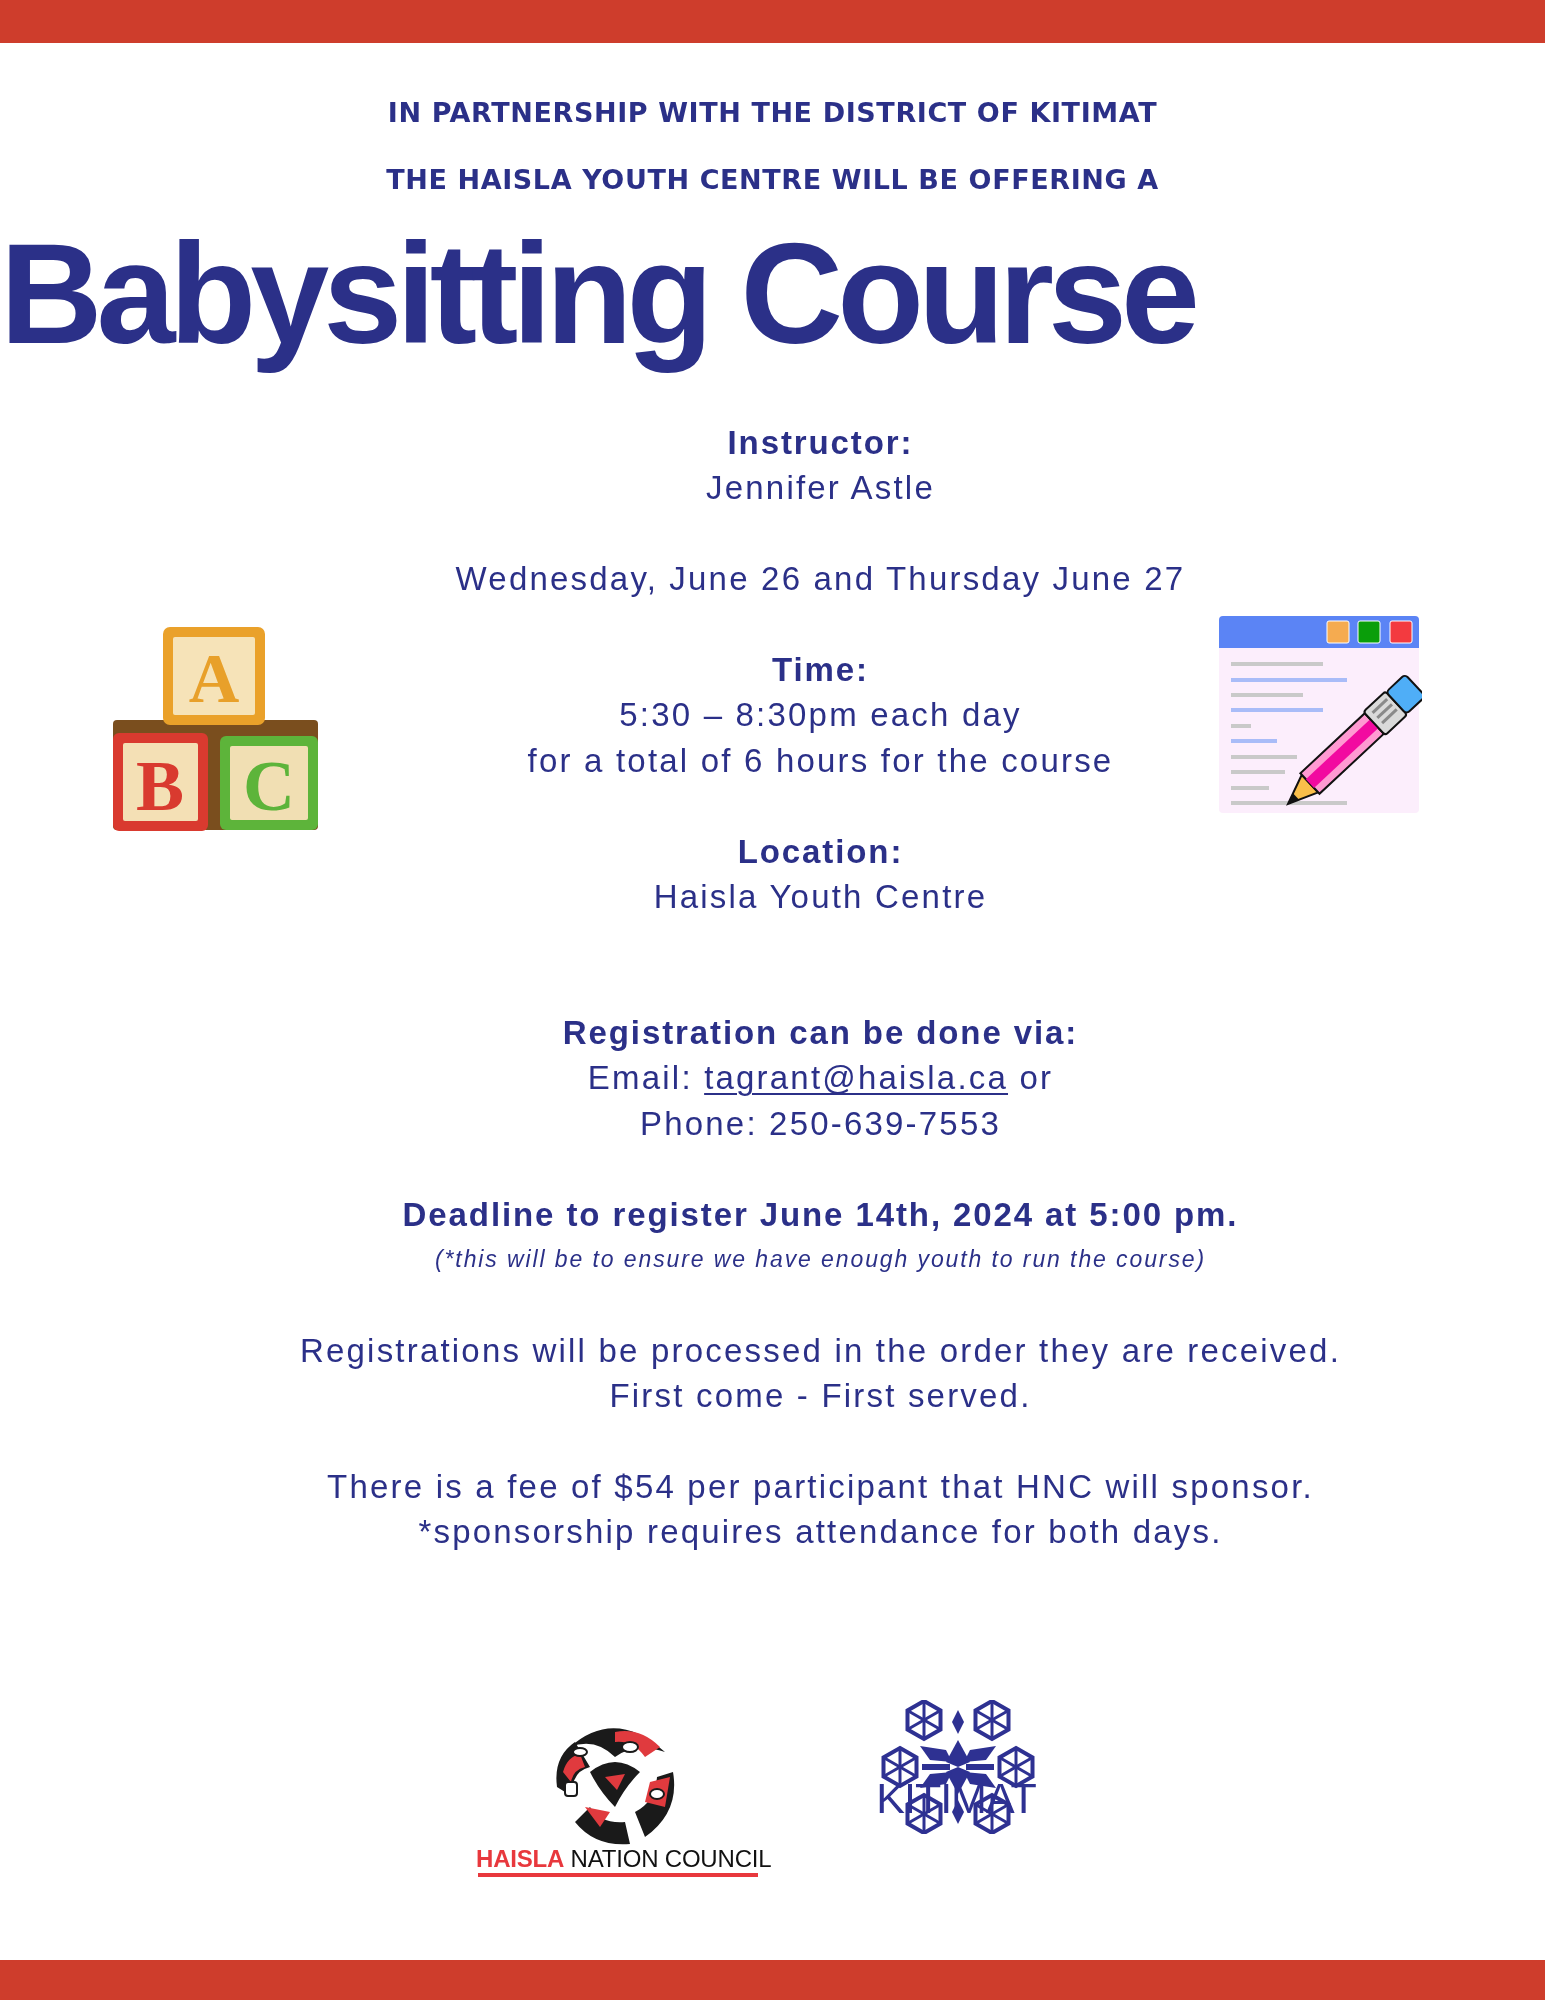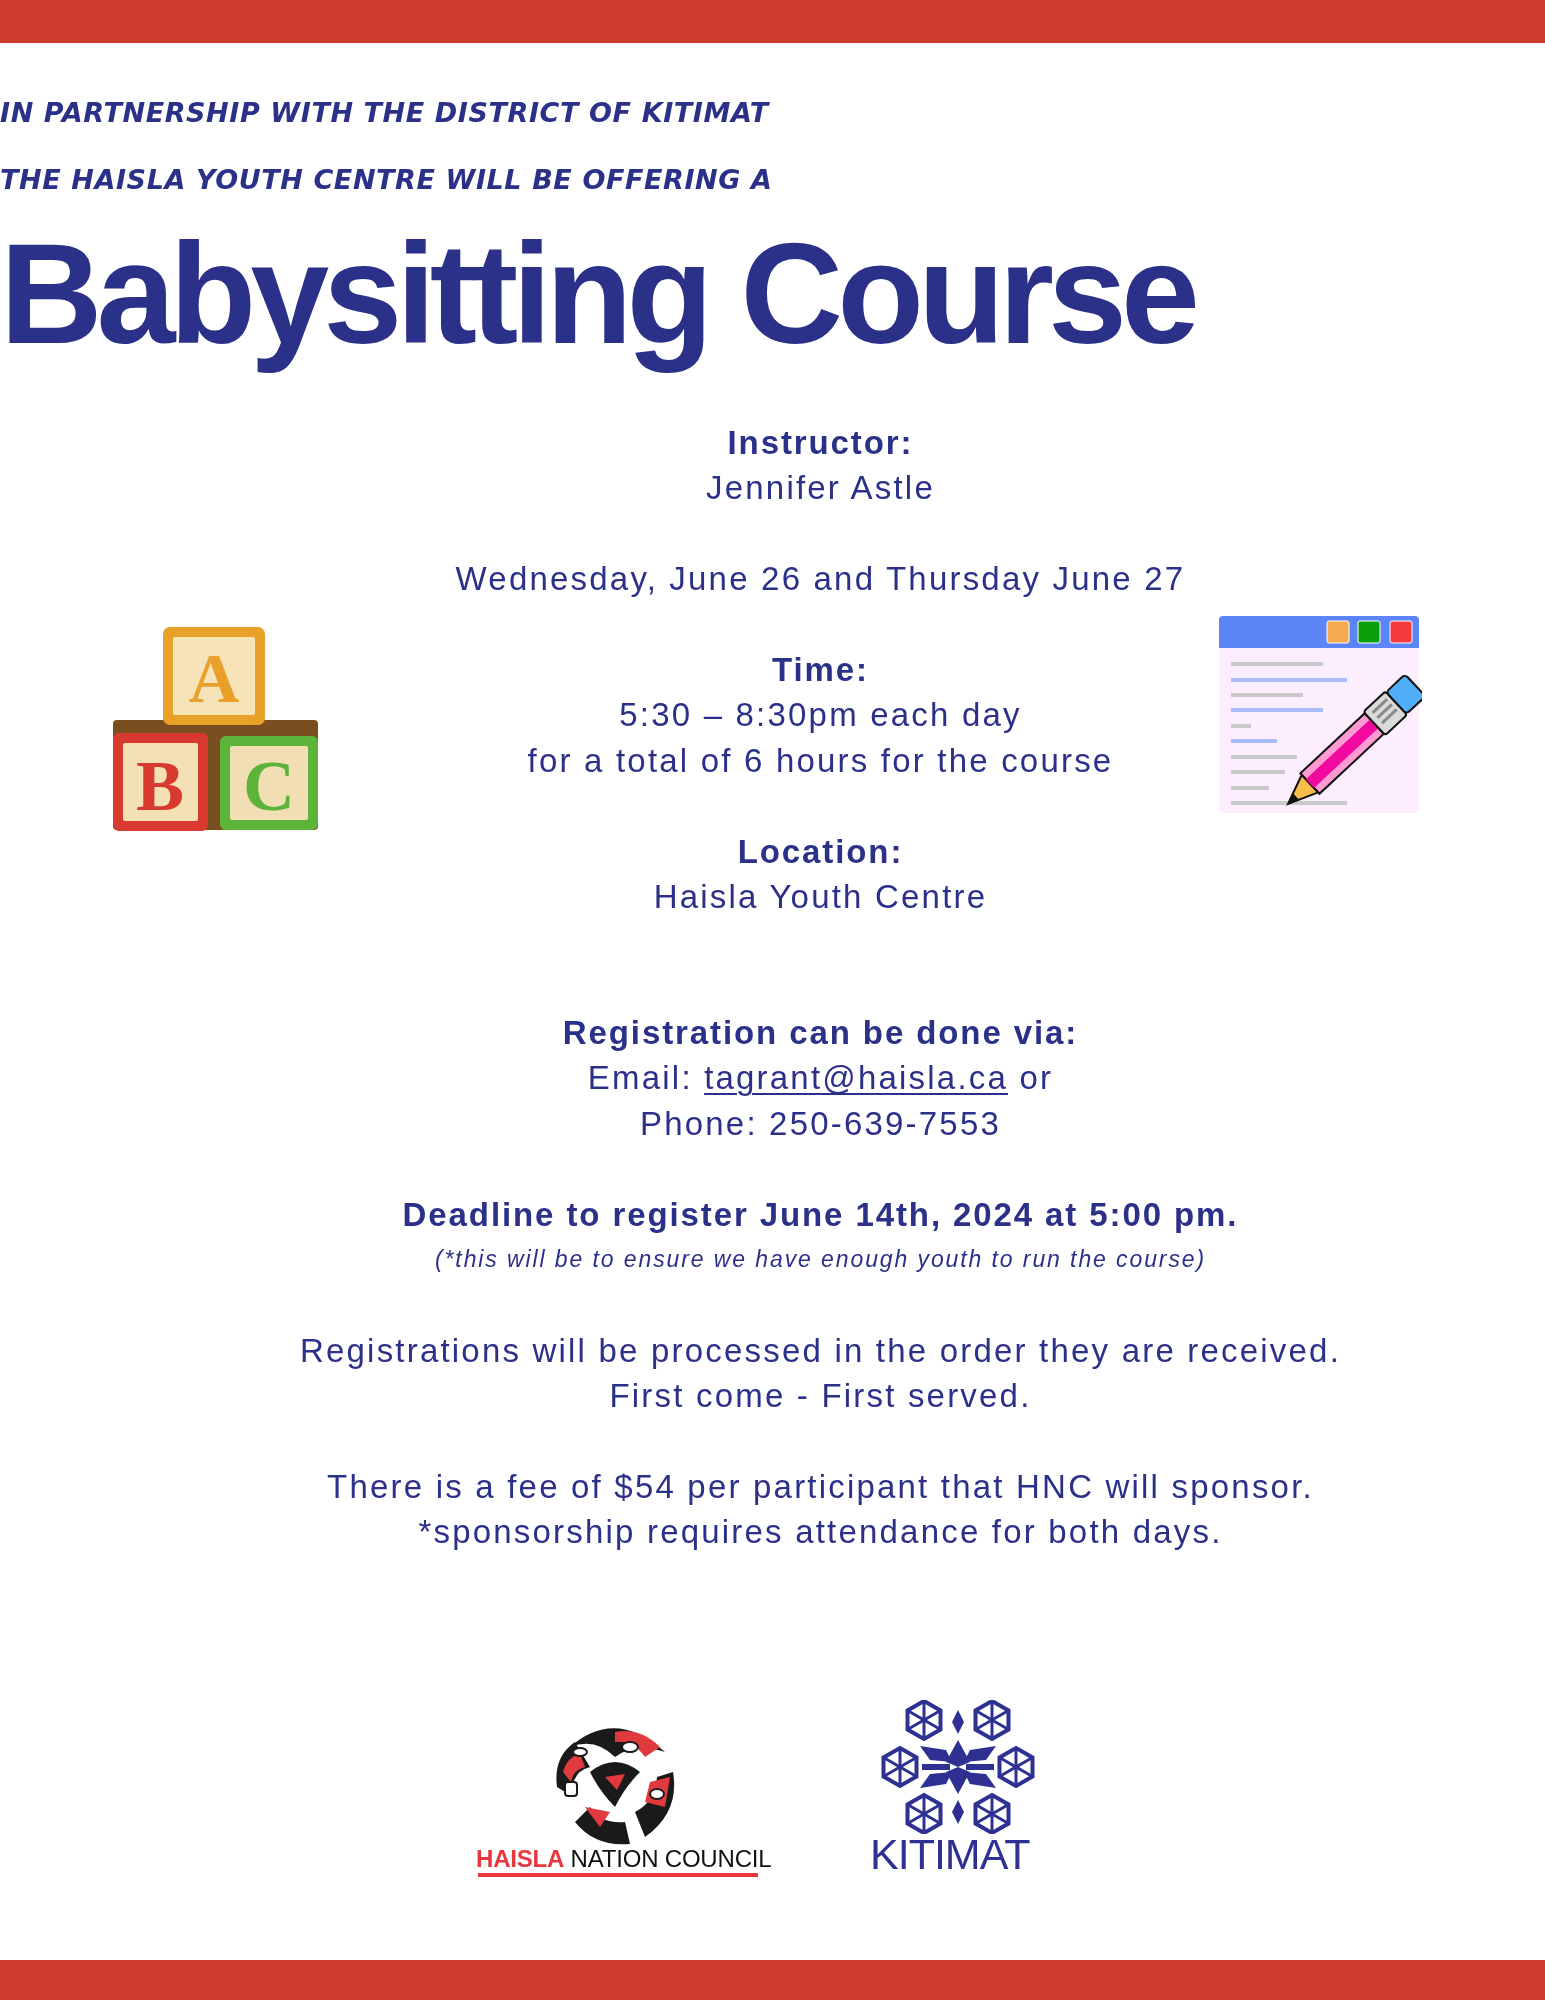--- a/index.html
+++ b/index.html
@@ -7,25 +7,24 @@
     width: 1545px; height: 2000px; position: relative; overflow: hidden;
     background: #ffffff;
     font-family: "Liberation Sans", sans-serif;
     color: #2B3088;
   }
   .bar { position: absolute; left: 0; width: 1545px; }
   .bar-top { top: 0; height: 43px; }
   .bar-bottom { top: 1960px; height: 40px; }
 
   .header-line {
-    position: absolute; left: 0; width: 1545px; text-align: left;
+    position: absolute; left: 0; width: 1545px; text-align: center;
     font-family: "DejaVu Sans", sans-serif; font-weight: bold;
     font-size: 27px; line-height: 40px; letter-spacing: 0.6px;
     white-space: nowrap;
-    font-style: italic;
   }
   .title {
     position: absolute; left: 0; width: 1545px; text-align: left;
     top: 214px; font-size: 142px; line-height: 160px; font-weight: bold;
     letter-spacing: -6px; white-space: nowrap;
     font-family: "Liberation Sans", sans-serif;
   }
   .body-block {
     position: absolute; left: 0; top: 420px; width: 1545px; text-align: center; margin-left: 48px;
   }
@@ -44,21 +43,21 @@
   .haisla-logo { left: 545px; top: 1712px; width: 140px; height: 140px; }
   .haisla-name {
     position: absolute; left: 476px; top: 1848px; width: 284px;
     font-size: 24px; line-height: 22px; white-space: nowrap; color: #111;
     letter-spacing: -0.2px;
   }
   .haisla-name .red { color: #E8383D; font-weight: bold; }
   .haisla-underline { position: absolute; left: 478px; top: 1873px; width: 280px; height: 4px; }
   .kitimat-logo { left: 880px; top: 1700px; width: 156px; height: 134px; }
   .kitimat-name {
-    position: absolute; left: 870px; top: 1834px; width: 172px; 
+    position: absolute; left: 870px; top: 1778px; width: 172px; text-align: center;
     font-size: 43px; line-height: 40px; letter-spacing: -1px; color: #2E3192;
     white-space: nowrap;
   }
 </style>
 </head>
 <body>
 
 <div class="bar bar-top" style="background:#CE3D2C"></div>
 
 <div class="header-line" style="top:93px">IN PARTNERSHIP WITH THE DISTRICT OF KITIMAT</div>

